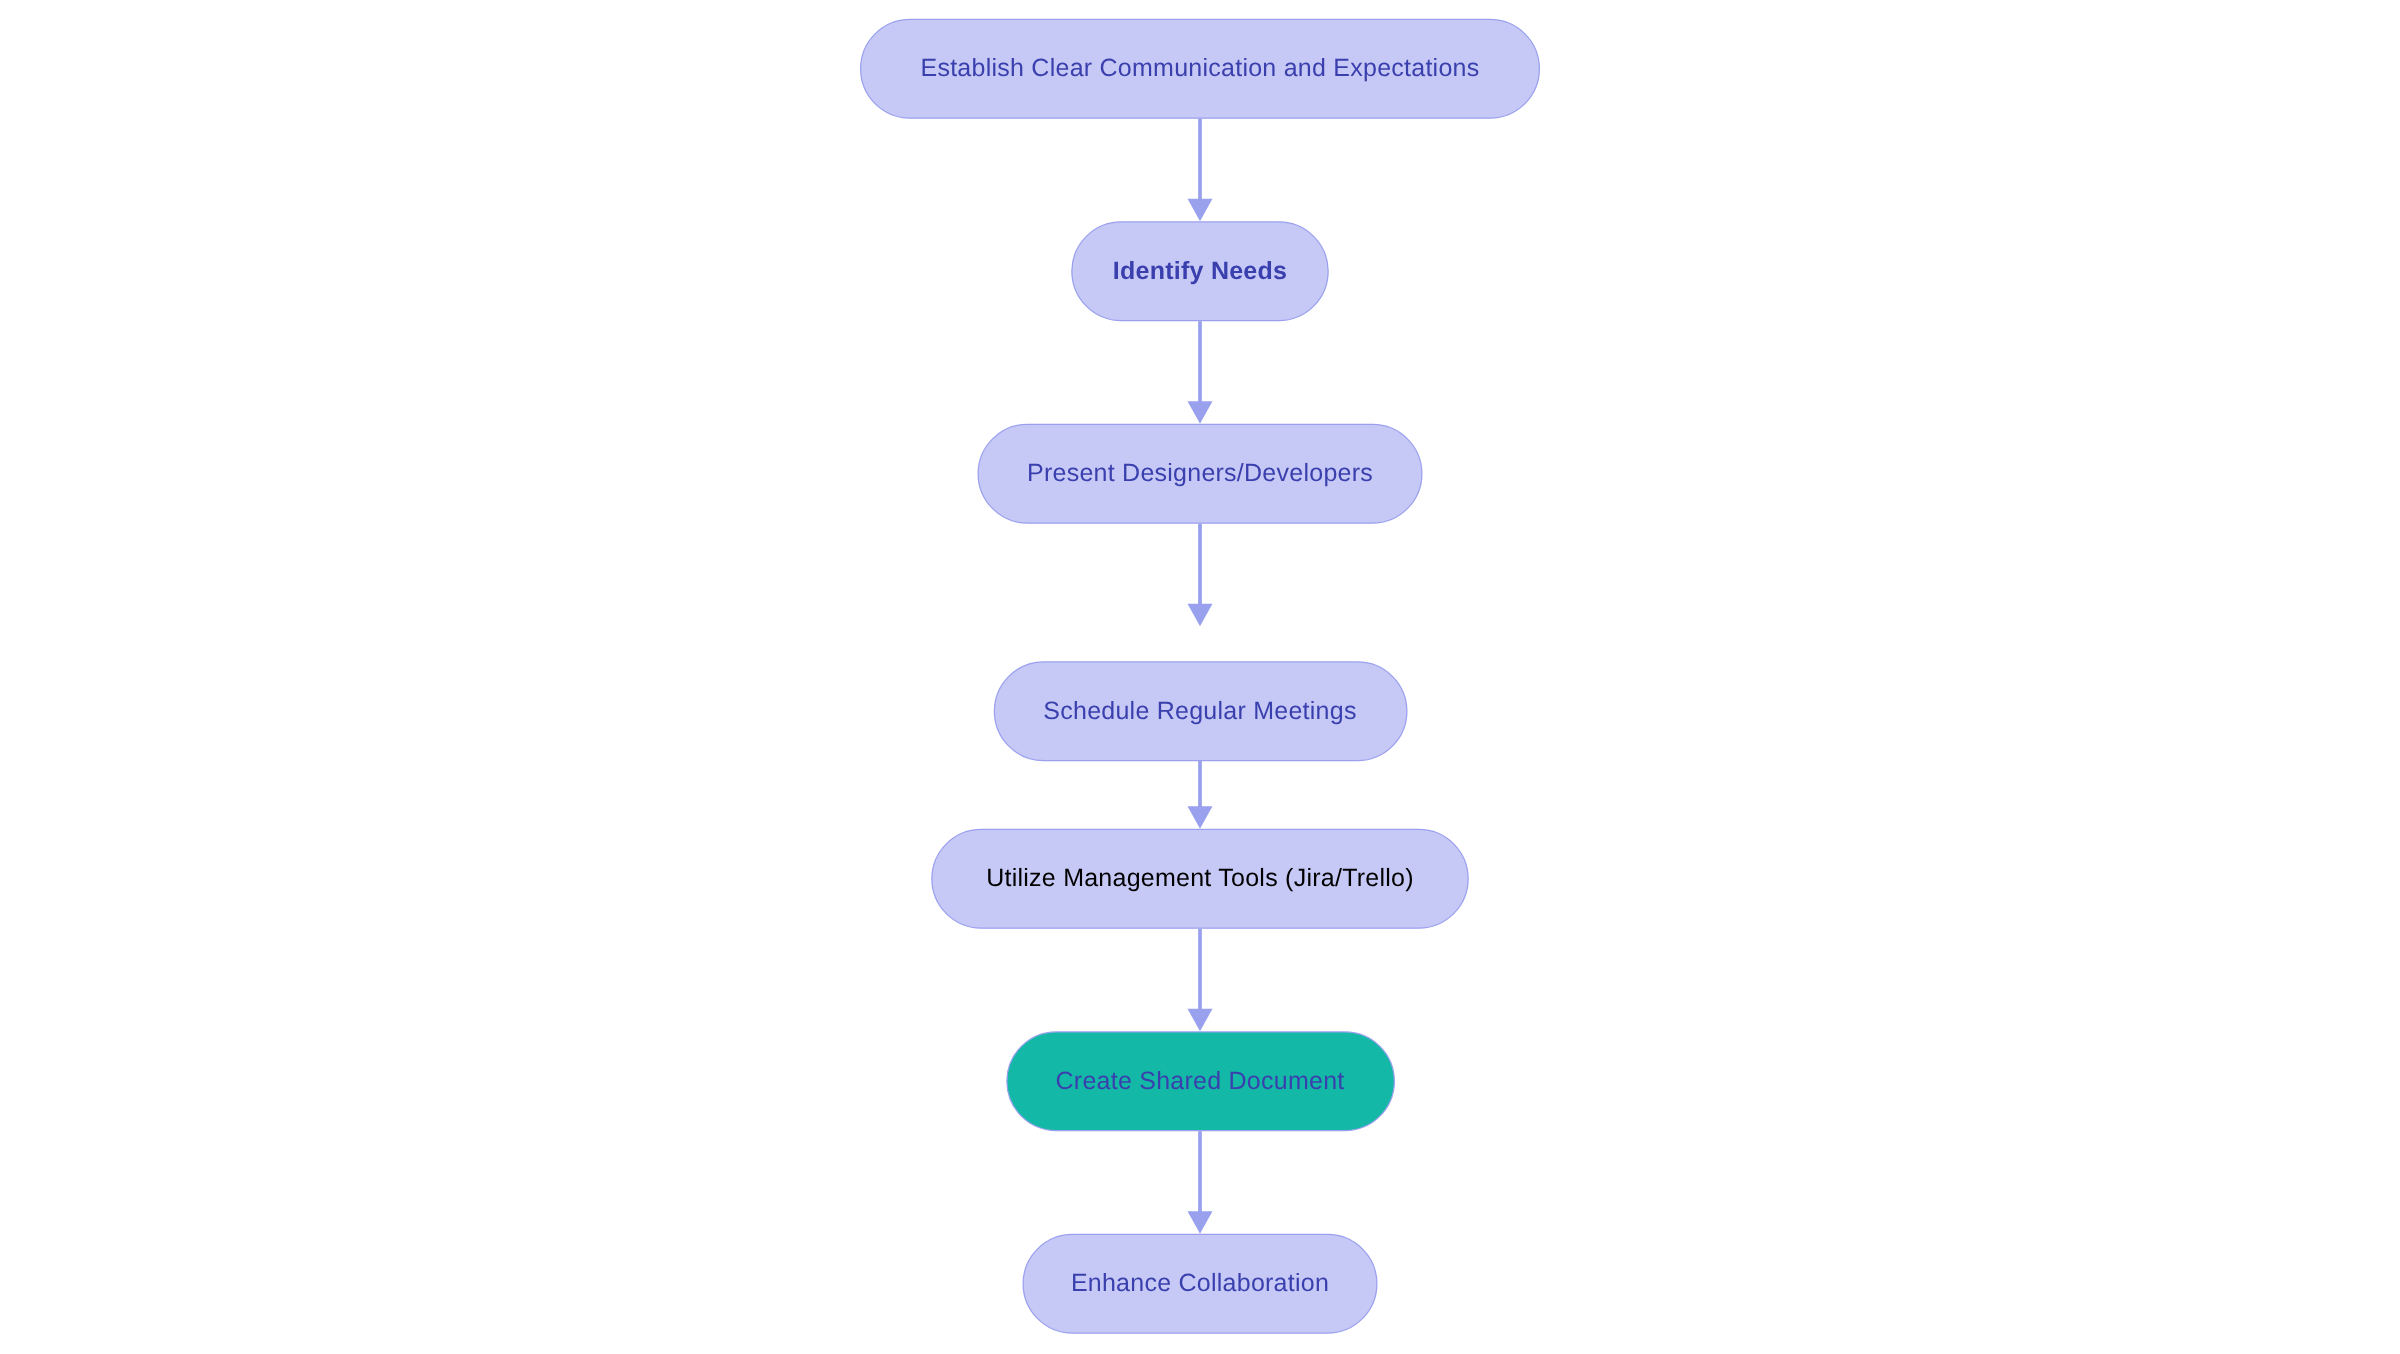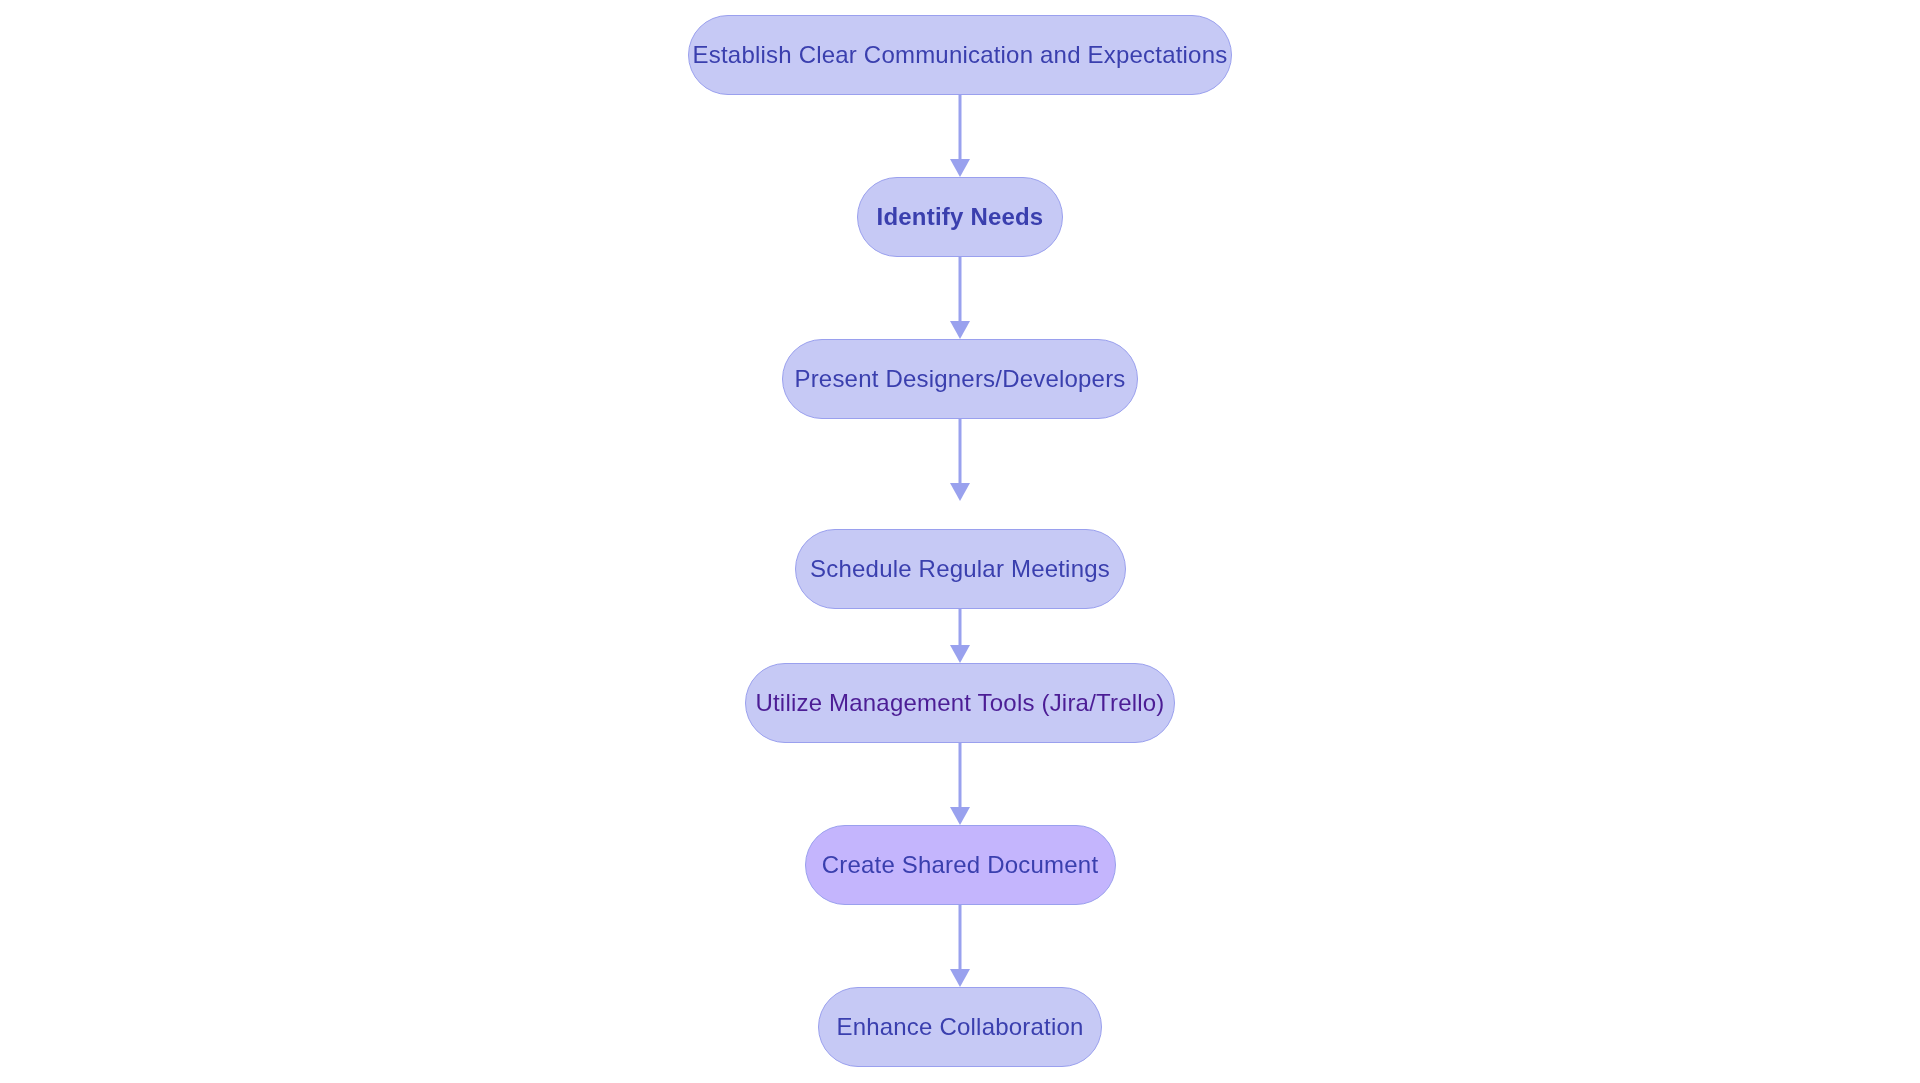--- a/index.html
+++ b/index.html
@@ -30,21 +30,21 @@
     border-radius: 40px;
     background: #c6c9f5;
     border: 1.5px solid #9aa0ee;
     display: flex;
     align-items: center;
     justify-content: center;
     text-align: center;
   }
   .flow-node .node-label {
     color: #3a3fae;
-    font-size: 24px;
+    font-size: 20px;
     line-height: 1.2;
     letter-spacing: 0.2px;
     white-space: nowrap;
   }
 </style>
 </head>
 <body>
 
 <div class="canvas">
   <svg id="edge-layer" xmlns="http://www.w3.org/2000/svg" viewBox="0 0 1920 1083">
@@ -80,22 +80,22 @@
       <div class="flow-node" style="width: 206px; left: 857px; top: 177px; background: rgb(198, 201, 245); border-color: rgb(154, 160, 238);">
         <span class="node-label" style="color: rgb(58, 63, 174); font-weight: bold;">Identify Needs</span>
       </div>
       <div class="flow-node" style="width: 356px; left: 782px; top: 339px; background: rgb(198, 201, 245); border-color: rgb(154, 160, 238);">
         <span class="node-label" style="color: rgb(58, 63, 174);">Present Designers/Developers</span>
       </div>
       <div class="flow-node" style="width: 331px; left: 794.5px; top: 501px; background: rgb(198, 201, 245); border-color: rgb(154, 160, 238); margin-top: 28px;">
         <span class="node-label" style="color: rgb(58, 63, 174);">Schedule Regular Meetings</span>
       </div>
       <div class="flow-node" style="width: 430px; left: 745px; top: 663px; background: rgb(198, 201, 245); border-color: rgb(154, 160, 238);">
-        <span class="node-label" style="color: #4c1d95;">Utilize Management Tools (Jira/Trello)</span>
+        <span class="node-label" style="color: #000000;">Utilize Management Tools (Jira/Trello)</span>
       </div>
-      <div class="flow-node" style="width: 311px; left: 804.5px; top: 825px; background: #c4b5fd; border-color: rgb(154, 160, 238);">
+      <div class="flow-node" style="width: 311px; left: 804.5px; top: 825px; background: #14b8a6; border-color: rgb(154, 160, 238);">
         <span class="node-label" style="color: rgb(58, 63, 174);">Create Shared Document</span>
       </div>
       <div class="flow-node" style="width: 284px; left: 818px; top: 987px; background: rgb(198, 201, 245); border-color: rgb(154, 160, 238);">
         <span class="node-label" style="color: rgb(58, 63, 174);">Enhance Collaboration</span>
       </div>
     </div>
 </div>
 
 </body></html>

